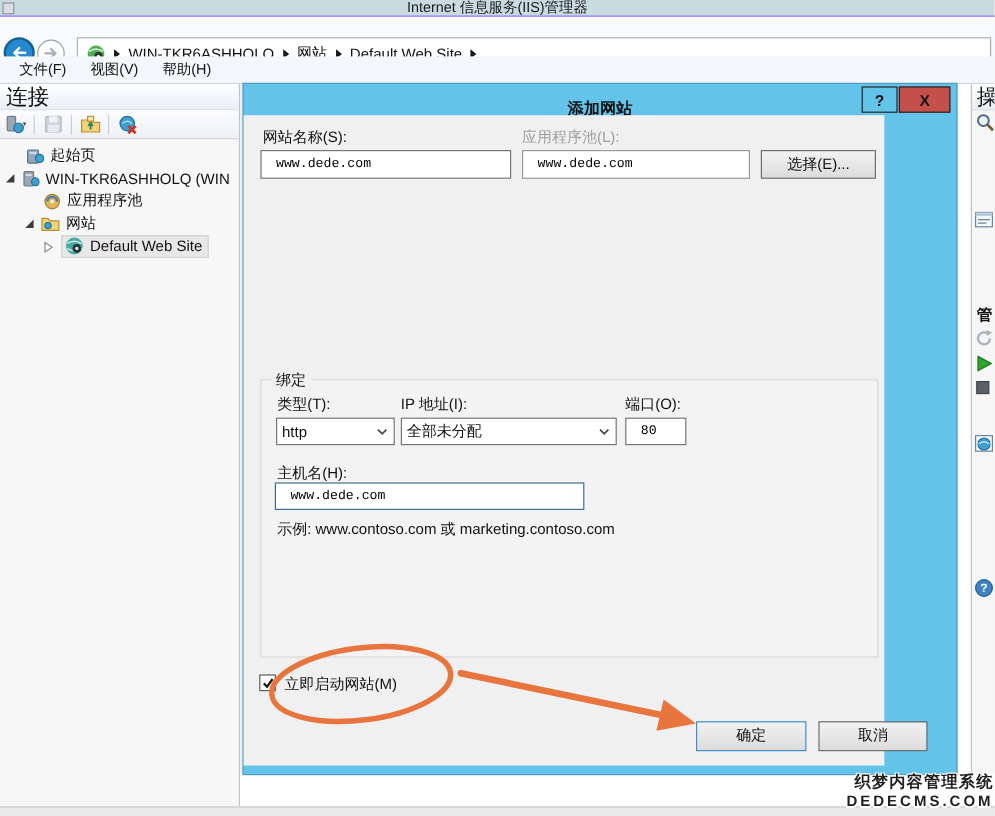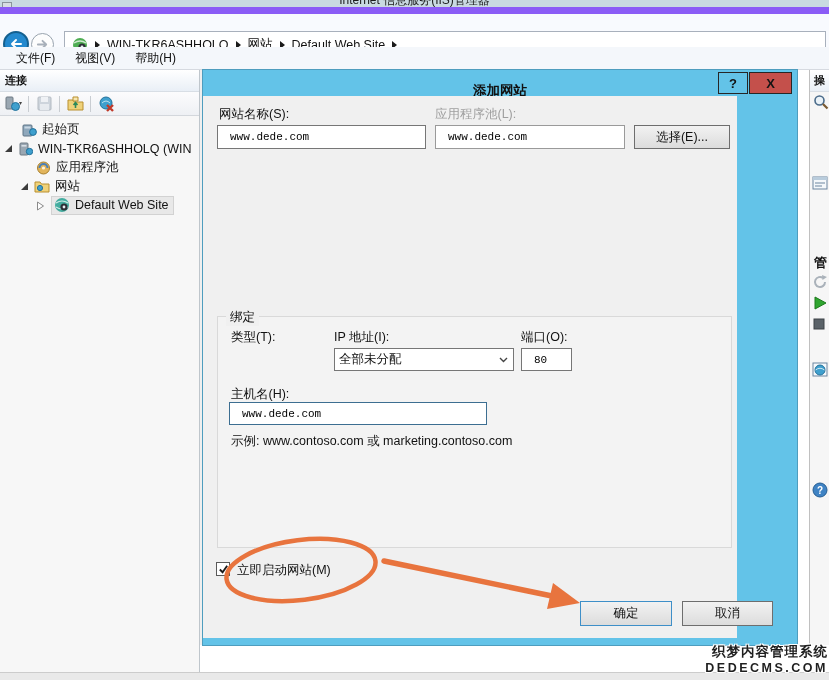--- a/index.html
+++ b/index.html
@@ -3,21 +3,21 @@
 <meta charset="utf-8">
 <style>
   * { margin:0; padding:0; box-sizing:border-box; }
   html,body { width:829px; height:680px; }
   body { font-family:"Liberation Sans", sans-serif; color:#111; }
   #screen { position:relative; width:829px; height:680px; background:#EFEFEF; overflow:hidden; }
 
   
   .titlebar { position:absolute; left:0; top:0; width:829px; height:14px; background:#C9DAE1;
               display:flex; align-items:flex-end; justify-content:center; overflow:hidden;
-              border-bottom:7px solid #8b5cf6; }
+              border-bottom:1px solid #8b5cf6; }
   .titlebar .title { font-size:12px; color:#1a1a1a; line-height:13px; white-space:nowrap; }
   .app-icon { position:absolute; left:2px; top:2px; width:10px; height:10px; background:#D8DEE3;
               border:1px solid #8A949B; }
 
   .addressbar { position:absolute; left:0; top:14px; width:829px; height:33px; background:#F8FAFE; }
   .navbtn { position:absolute; border-radius:50%; display:flex; align-items:center; justify-content:center; }
   .back { left:3px; top:17px; width:26px; height:26px; background:#2489CE; border:2px solid #15608F; }
   .fwd  { left:31px; top:19px; width:23px; height:23px; background:#FDFDFD; border:1px solid #98A3AE; }
   .crumbbox { position:absolute; left:64px; top:17px; width:762px; height:27px; background:#FFFFFF;
               border:1px solid #A8B0BC; display:flex; align-items:center; padding-left:7px; gap:7px; }
@@ -26,21 +26,21 @@
           border-bottom:4px solid transparent; }
 
   .menubar { position:absolute; left:0; top:47px; width:829px; height:23px; background:#F4F7FB;
              border-bottom:1px solid #D6DAE0; display:flex; align-items:center; padding-left:6px; }
   .menuitem { font-size:12px; padding:3px 10px; }
 
   
   .connections { position:absolute; left:0; top:70px; width:200px; height:602px; background:#F7F7F7;
                  border-right:1px solid #BFC6CC; overflow:hidden; }
   .panel-header { height:22px; background:linear-gradient(180deg,#FFFFFF,#E9EFF6);
-                  border-bottom:1px solid #D8DEE5; font-size:11px; font-weight:bold;
+                  border-bottom:1px solid #D8DEE5; font-size:18px; font-weight:normal;
                   display:flex; align-items:center; padding-left:5px; }
   .conn-toolbar { height:24px; background:linear-gradient(180deg,#FCFCFD,#EEF0F4);
                   border-bottom:1px solid #D3D7DC; display:flex; align-items:center;
                   padding-left:3px; gap:3px; }
   .tbtn { width:20px; height:20px; display:flex; align-items:center; justify-content:center; }
   .tsep { width:1px; height:16px; background:#C9CDD2; margin:0 2px; }
   .tree { position:relative; font-size:12.5px; }
   .trow { position:absolute; height:19px; display:flex; align-items:center; white-space:nowrap; }
   .trow .lbl { margin-left:5px; }
   .hl { background:#E8E8E8; border:1px solid #D2D2D2; padding:0 4px 1px 2px; display:flex; align-items:center; }
@@ -295,20 +295,26 @@
       <span class="flabel" style="left:16px; top:10px;">网站名称(S):</span>
       <input class="tfield" style="left: 14px; top: 29px; width: 209px; height: 24px;" value="www.dede.com">
       <span class="flabel gray" style="left:232px; top:10px;">应用程序池(L):</span>
       <input class="tfield" style="left: 232px; top: 29px; width: 190px; height: 24px; border-color: rgb(154, 154, 154);" value="www.dede.com">
       <div class="btn" style="left:431px; top:29px; width:96px; height:24px;">选择(E)...</div>
 
 
       <div class="groupbox" style="left:14px; top:220px; width:515px; height:232px;">
         <span class="legend">绑定</span>
         <span class="flabel" style="left:13px; top:12px;">类型(T):</span>
+        <div class="ddown" style="left:12px; top:31px; width:99px; height:23px;">
+          <span>http</span>
+          <svg class="caret" width="9" height="6" viewBox="0 0 9 6">
+            <path d="M1 1 L4.5 4.5 L8 1" stroke="#444" stroke-width="1.4" fill="none"></path>
+          </svg>
+        </div>
         <span class="flabel" style="left:116px; top:12px;">IP 地址(I):</span>
         <div class="ddown" style="left:116px; top:31px; width:180px; height:23px;">
           <span>全部未分配</span>
           <svg class="caret" width="9" height="6" viewBox="0 0 9 6">
             <path d="M1 1 L4.5 4.5 L8 1" stroke="#444" stroke-width="1.4" fill="none"></path>
           </svg>
         </div>
         <span class="flabel" style="left:303px; top:12px;">端口(O):</span>
         <input class="tfield" style="left: 303px; top: 31px; width: 51px; height: 23px;" value="80">
         <span class="flabel" style="left:13px; top:69px;">主机名(H):</span>

